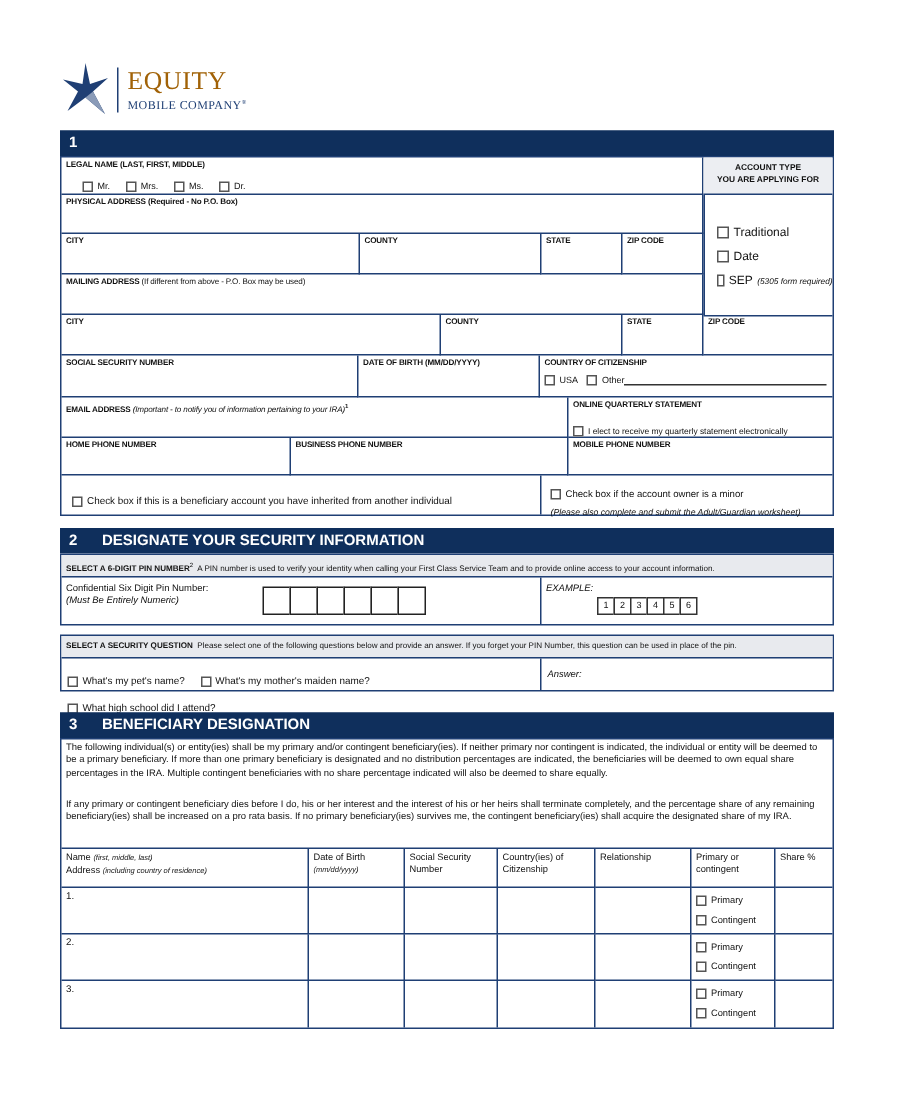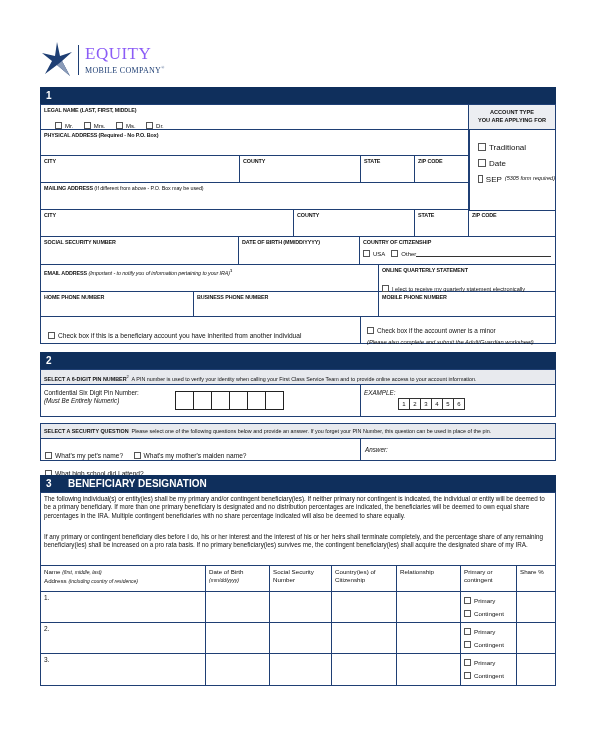--- a/index.html
+++ b/index.html
@@ -3,32 +3,32 @@
 <meta charset="utf-8">
 <style>
   * { box-sizing: border-box; margin: 0; padding: 0; }
   html, body { width: 600px; height: 730px; background: #fff; overflow: hidden; }
   body { font-family: "Liberation Sans", sans-serif; color: #111; position: relative; }
 
   .logo { position: absolute; left: 40px; top: 38px; height: 44px; display: flex; align-items: center; }
   .logo svg { width: 34px; height: 40px; }
   .logo .sep { width: 1px; height: 30px; background: #1f3f74; margin: 0 6px 0 4px; }
   .logo .brand { display: flex; flex-direction: column; }
-  .logo .b1 { font-family: "Liberation Serif", serif; color: #8b5cf6; font-size: 17px; letter-spacing: 0.5px; line-height: 18px; }
+  .logo .b1 { font-family: "Liberation Serif", serif; color: #a16207; font-size: 17px; letter-spacing: 0.5px; line-height: 18px; }
   .logo .b2 { font-family: "Liberation Serif", serif; color: #1f3f74; font-size: 8px; letter-spacing: 0.3px; line-height: 10px; }
 
   .sec-head { position: absolute; left: 40px; width: 516px; height: 17px; background: #0f2f5c; color: #fff; font-weight: bold; font-size: 10px; display: flex; align-items: center; padding-left: 5px; border: 1px solid #0f2f5c; }
   .sec-head .num { width: 22px; }
   .box { position: absolute; border: 1px solid #1f3f74; background: #fff; }
   .cell { position: absolute; border-right: 1px solid #1f3f74; border-bottom: 1px solid #1f3f74; }
   .lbl { font-size: 5.4px; font-weight: bold; text-transform: uppercase; line-height: 7px; padding: 2px 2px 0 3px; white-space: nowrap; letter-spacing: -0.1px; }
   .lbl i { font-weight: normal; text-transform: none; font-style: italic; }
   .cb { display: inline-block; width: 7px; height: 7px; border: 1px solid #555; background: #fff; vertical-align: middle; margin-right: 3px; }
   .opt { font-size: 6px; display: inline-flex; align-items: center; margin-right: 6px; white-space: nowrap; }
-  .acct-opt { font-size: 8px; display: flex; align-items: flex-start; height: 16px; white-space: nowrap; }
+  .acct-opt { font-size: 8px; display: flex; align-items: flex-end; height: 16px; white-space: nowrap; }
   .acct-opt .cb { width: 8px; height: 8px; }
   .acct-opt i { font-size: 5.5px; margin-left: 3px; }
   .para { font-size: 6.3px; line-height: 8.4px; padding: 2px 3px; }
   .pinbox { display: inline-block; width: 19px; height: 19px; border: 1px solid #222; margin-right: -1px; background: #fff; }
   .exbox { display: inline-flex; width: 12px; height: 12px; border: 1px solid #333; margin-right: -1px; font-size: 6px; align-items: center; justify-content: center; background: #fff; }
   .thd { font-size: 6.2px; line-height: 7.6px; padding: 2px 3px; }
   .thd i { font-size: 5px; }
   .bcell { font-size: 6.5px; padding: 2px 3px; }
   .pc { font-size: 6.2px; display: flex; align-items: center; height: 13px; padding-left: 3px; }
 </style>
@@ -185,20 +185,21 @@
     <div class="opt" style="font-size:6.4px;">
         <span class="cb"></span>
         <span>Check box if the account owner is a minor</span>
       </div>
     <div style="font-size:5.8px; font-style:italic; line-height:9px;">(Please also complete and submit the Adult/Guardian worksheet)</div>
   </div>
 </div>
 
 <div class="sec-head" style="top:352px;">
   <span class="num">2</span>
+  <span>DESIGNATE YOUR SECURITY INFORMATION</span>
 </div>
 
 <div class="box" style="left:40px; top:369px; width:516px; height:48px;">
   <div style="height:15px; background:#e8eaee; border-bottom:1px solid #1f3f74; font-size:5.4px; line-height:14px; padding-left:3px; white-space:nowrap; overflow:hidden;">
     <b>SELECT A 6-DIGIT PIN NUMBER</b><sup style="font-size:4px;">2</sup>&nbsp; <span>A PIN number is used to verify your identity when calling your First Class Service Team and to provide online access to your account information.</span>
   </div>
   <div style="position:absolute; left:0; top:15px; width:320px; height:31px; border-right:1px solid #1f3f74;">
     <div style="position:absolute; left:3px; top:4px; font-size:6.3px; line-height:8px;">
       <div>Confidential Six Digit Pin Number:</div>
       <div style="font-style:italic;">(Must Be Entirely Numeric)</div>

